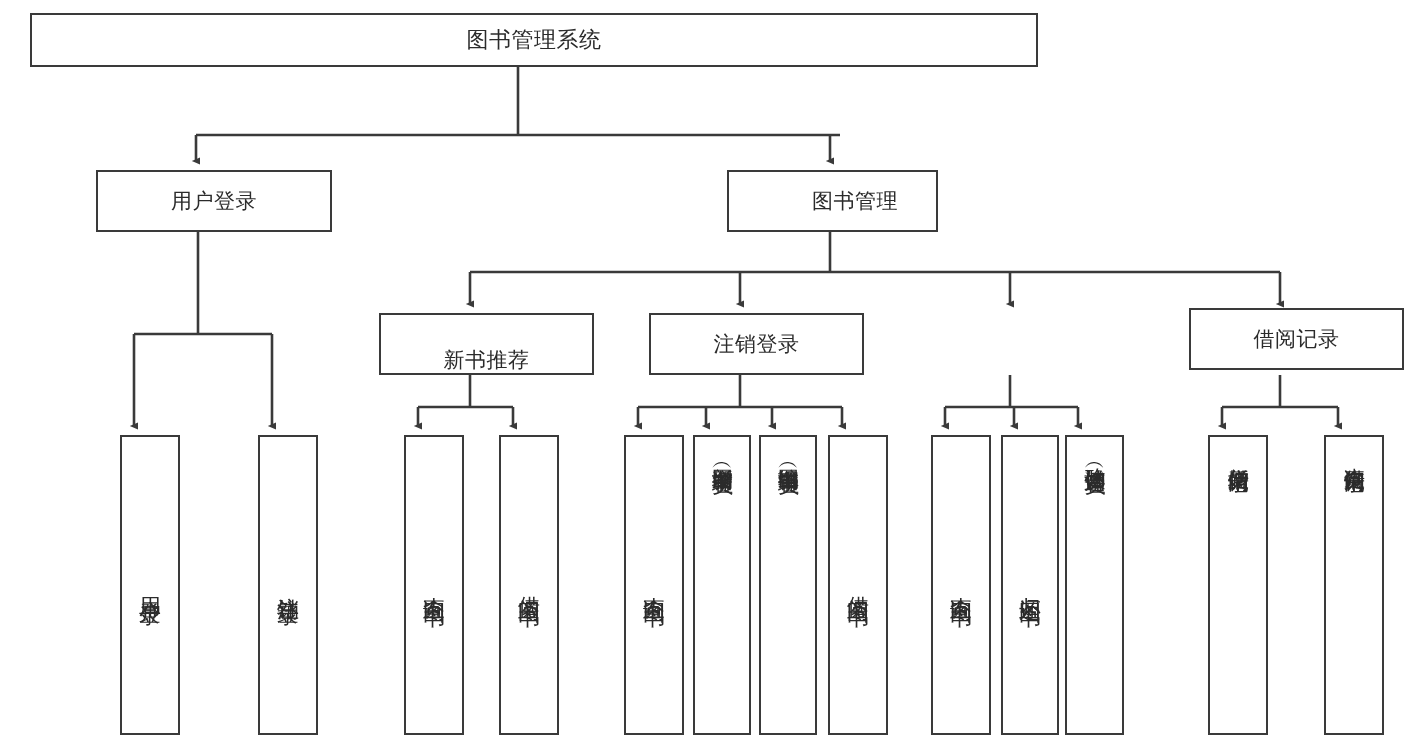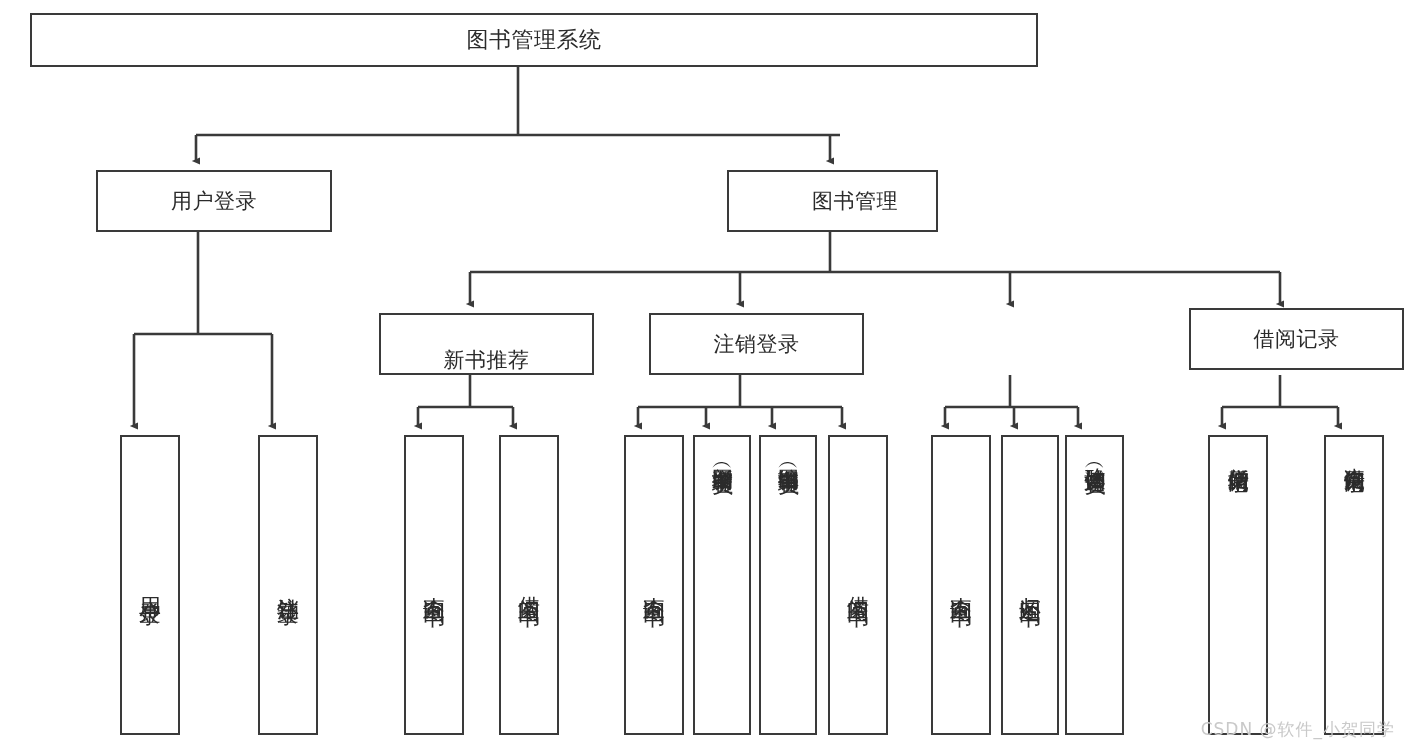--- a/index.html
+++ b/index.html
@@ -196,15 +196,14 @@
     <span class="node-label">确认归还（管理员）</span>
   </div>
 
   <div class="node vert tall-text" style="left:1192px; top:435px; width:60px; height:300px;">
     <span class="node-label">新增借阅记录</span>
   </div>
   <div class="node vert tall-text" style="left:1308px; top:435px; width:60px; height:300px;">
     <span class="node-label">查询借阅记录</span>
   </div>
 
-  <div class="watermark">CSDN @软件_小贺同学</div>
 
 </div>
 
 </body></html>

